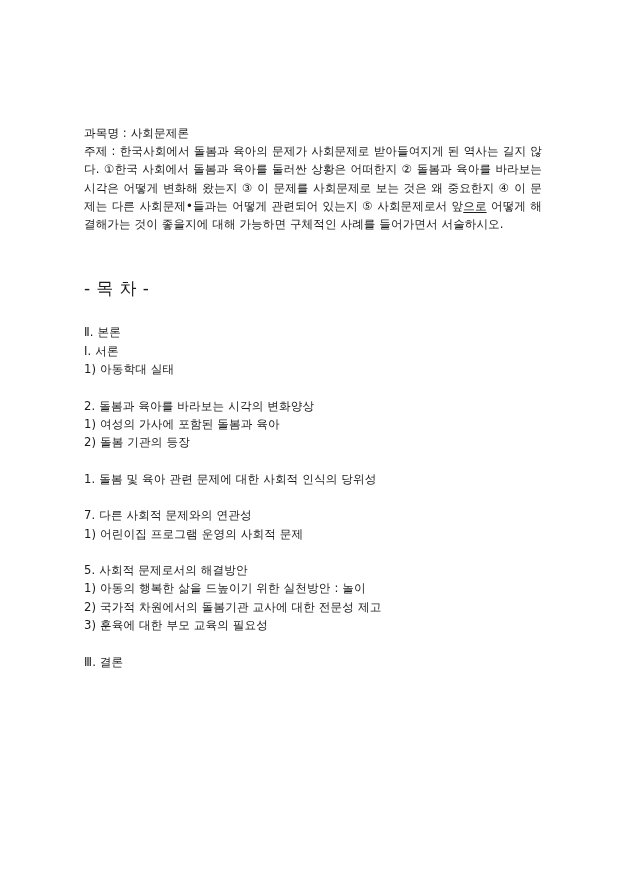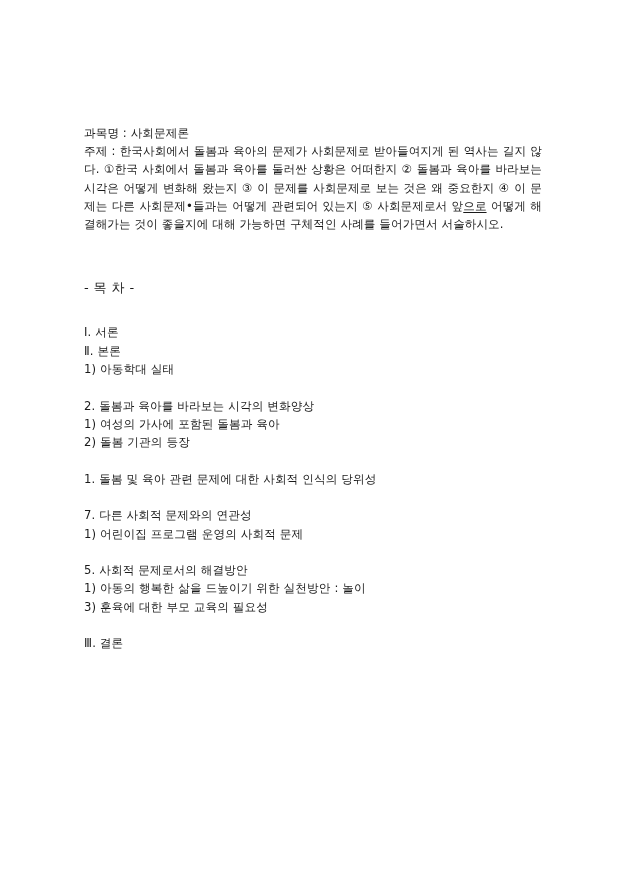--- a/index.html
+++ b/index.html
@@ -53,21 +53,21 @@
     white-space: normal;
   }
   .u-line {
     text-decoration: underline;
     text-underline-offset: 2px;
     text-decoration-thickness: 1px;
   }
 
   
   .toc-heading {
-    font-size: 13px;
+    font-size: 17px;
     line-height: 18.2px;
     margin-top: 46px;
     letter-spacing: 0.4px;
     white-space: pre;
   }
   .toc-body {
     font-size: 11.6px;
     line-height: 18.4px;
     margin-top: 26px;
   }
@@ -93,22 +93,22 @@
 
     <div class="header-block">
       <div class="subject-line">과목명 : 사회문제론</div>
       <div class="topic-para"><span class="seg">주제 : 한국사회에서 돌봄과 육아의 문제가 사회문제로 받아들여지게 된 역사는 길지 않다. ①한국 사회에서 돌봄과 육아를 둘러싼 상황은 어떠한지 ② 돌봄과 육아를 바라보는 시각은 어떻게 변화해 왔는지 ③ 이 문제를 사회문제로 보는 것은 왜 중요한지 ④ 이 문제는 다른 사회문제•들과는 어떻게 관련되어 있는지 ⑤ 사회문제로서 앞</span><span class="u-line">으로</span><span class="seg"> 어떻게 해결해가는 것이 좋을지에 대해 가능하면 구체적인 사례를 들어가면서 서술하시오.</span></div>
     </div>
 
     <div class="toc-heading">- 목 차 -</div>
 
     <div class="toc-body">
 
+      <div class="toc-line roman">Ⅱ. 본론</div>
       <div class="toc-line roman">Ⅰ. 서론</div>
-      <div class="toc-line roman">Ⅱ. 본론</div>
 
       <div class="toc-line">1) 아동학대 실태</div>
 
       <div class="group-gap"></div>
 
       <div class="toc-line">2. 돌봄과 육아를 바라보는 시각의 변화양상</div>
       <div class="toc-line">1) 여성의 가사에 포함된 돌봄과 육아</div>
       <div class="toc-line">2) 돌봄 기관의 등장</div>
 
       <div class="group-gap"></div>
@@ -117,20 +117,21 @@
 
       <div class="group-gap"></div>
 
       <div class="toc-line">7. 다른 사회적 문제와의 연관성</div>
       <div class="toc-line">1) 어린이집 프로그램 운영의 사회적 문제</div>
 
       <div class="group-gap"></div>
 
       <div class="toc-line">5. 사회적 문제로서의 해결방안</div>
       <div class="toc-line">1) 아동의 행복한 삶을 드높이기 위한 실천방안 : 놀이</div>
+      <div class="toc-line">2) 국가적 차원에서의 돌봄기관 교사에 대한 전문성 제고</div>
       <div class="toc-line">3) 훈육에 대한 부모 교육의 필요성</div>
 
       <div class="group-gap-lg"></div>
 
       <div class="toc-line roman">Ⅲ. 결론</div>
 
     </div>
   </div>
 </div>
 

